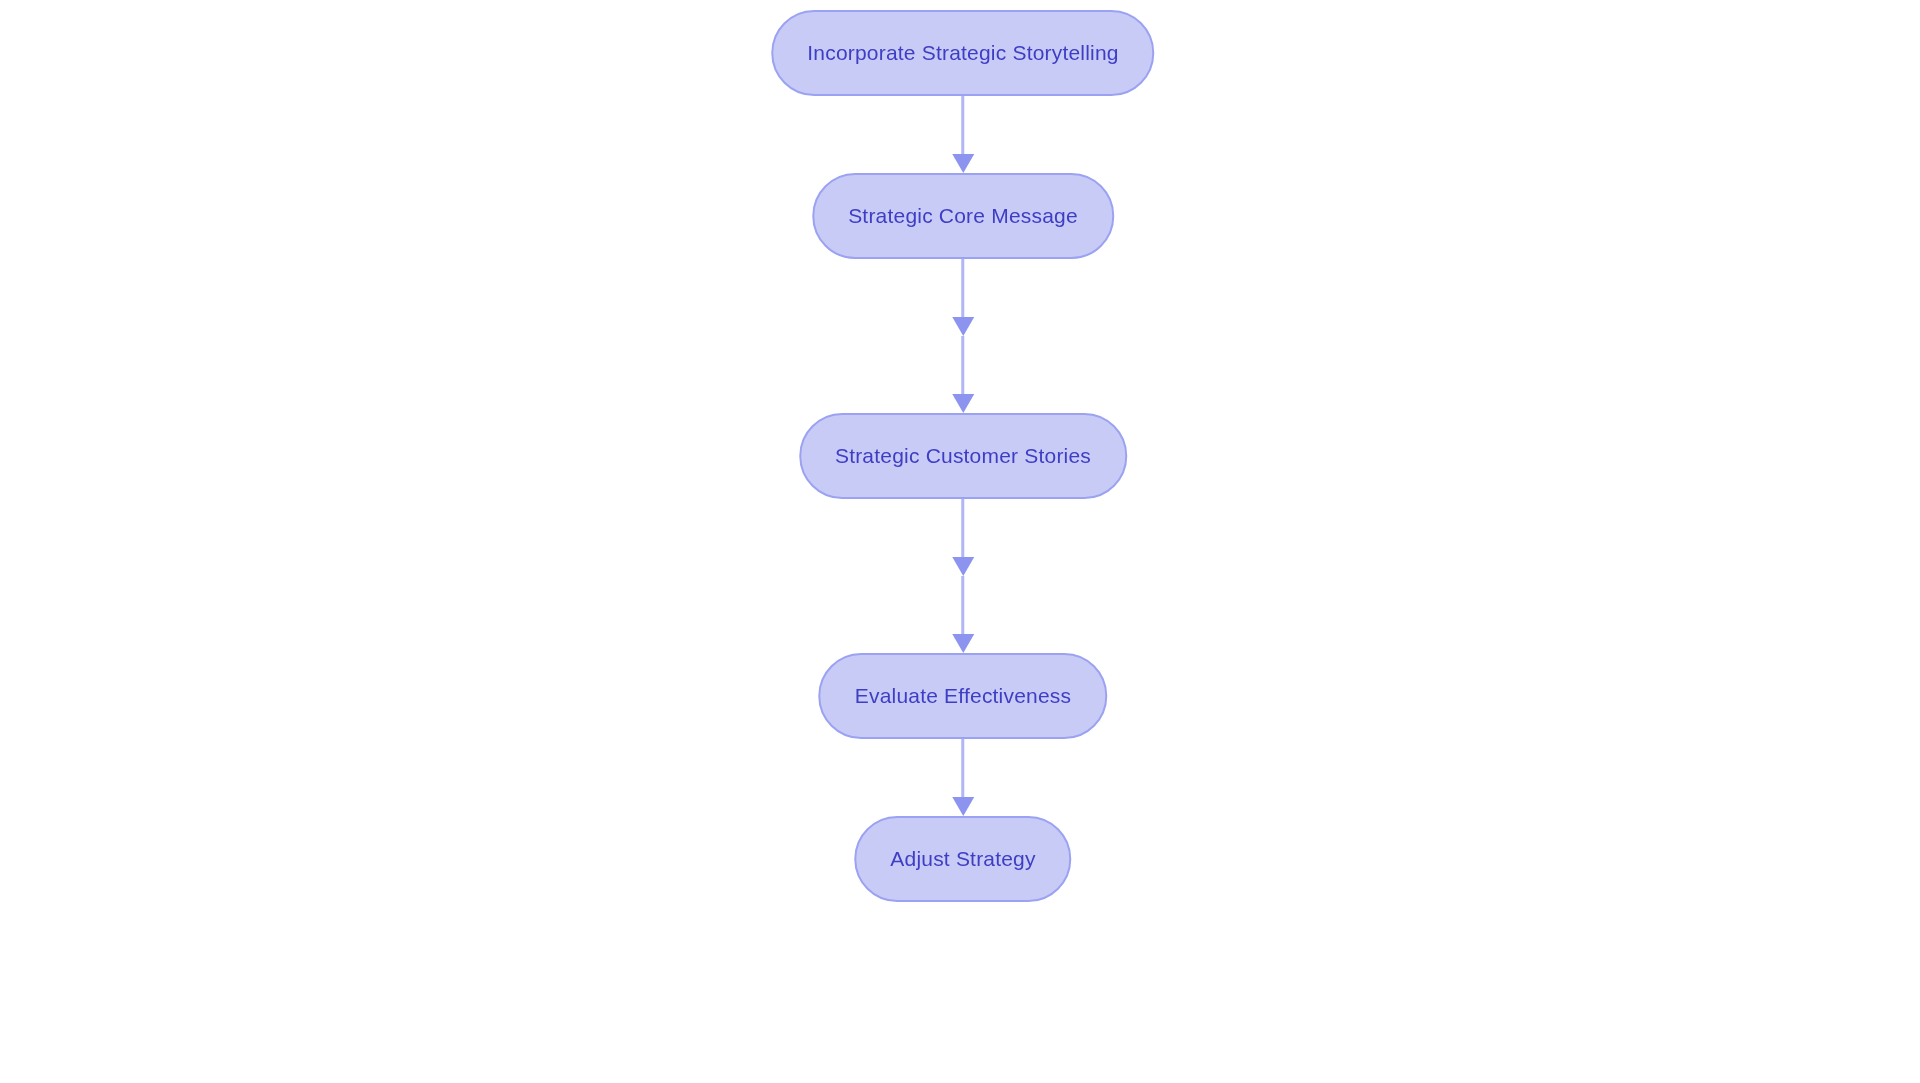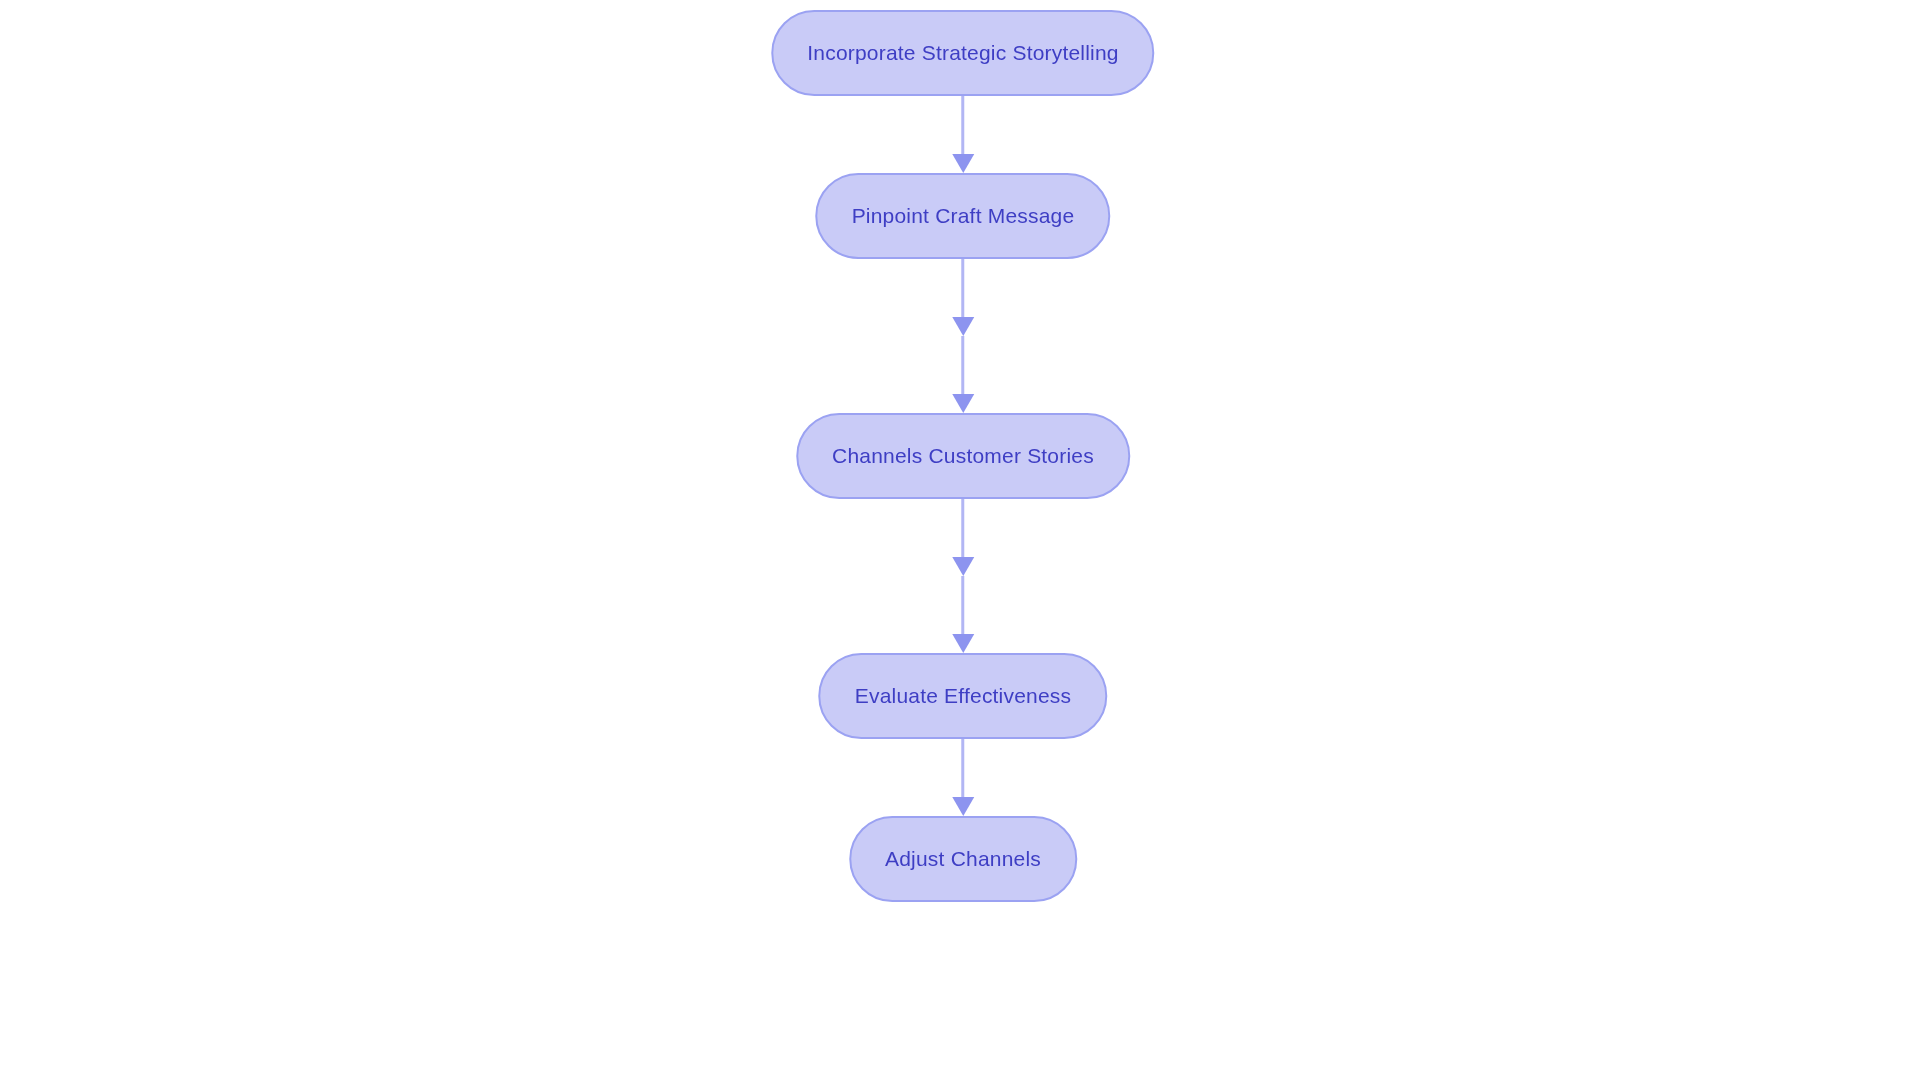--- a/index.html
+++ b/index.html
@@ -80,36 +80,36 @@
     <div class="node">
       <span>Incorporate Strategic Storytelling</span>
     </div>
 
     <div class="connector">
       <div class="line"></div>
       <div class="arrowhead"></div>
     </div>
 
     <div class="node">
-      <span>Pinpoint Craft Message</span>
+      <span>Strategic Core Message</span>
     </div>
 
     <div class="connector">
       <div class="line"></div>
       <div class="arrowhead"></div>
     </div>
 
 
     <div class="connector">
       <div class="line"></div>
       <div class="arrowhead"></div>
     </div>
 
     <div class="node">
-      <span>Channels Customer Stories</span>
+      <span>Strategic Customer Stories</span>
     </div>
 
     <div class="connector">
       <div class="line"></div>
       <div class="arrowhead"></div>
     </div>
 
 
     <div class="connector">
       <div class="line"></div>
@@ -119,17 +119,17 @@
     <div class="node">
       <span>Evaluate Effectiveness</span>
     </div>
 
     <div class="connector">
       <div class="line"></div>
       <div class="arrowhead"></div>
     </div>
 
     <div class="node">
-      <span>Adjust Channels</span>
+      <span>Adjust Strategy</span>
     </div>
 
   </div>
 </div>
 
 </body></html>

